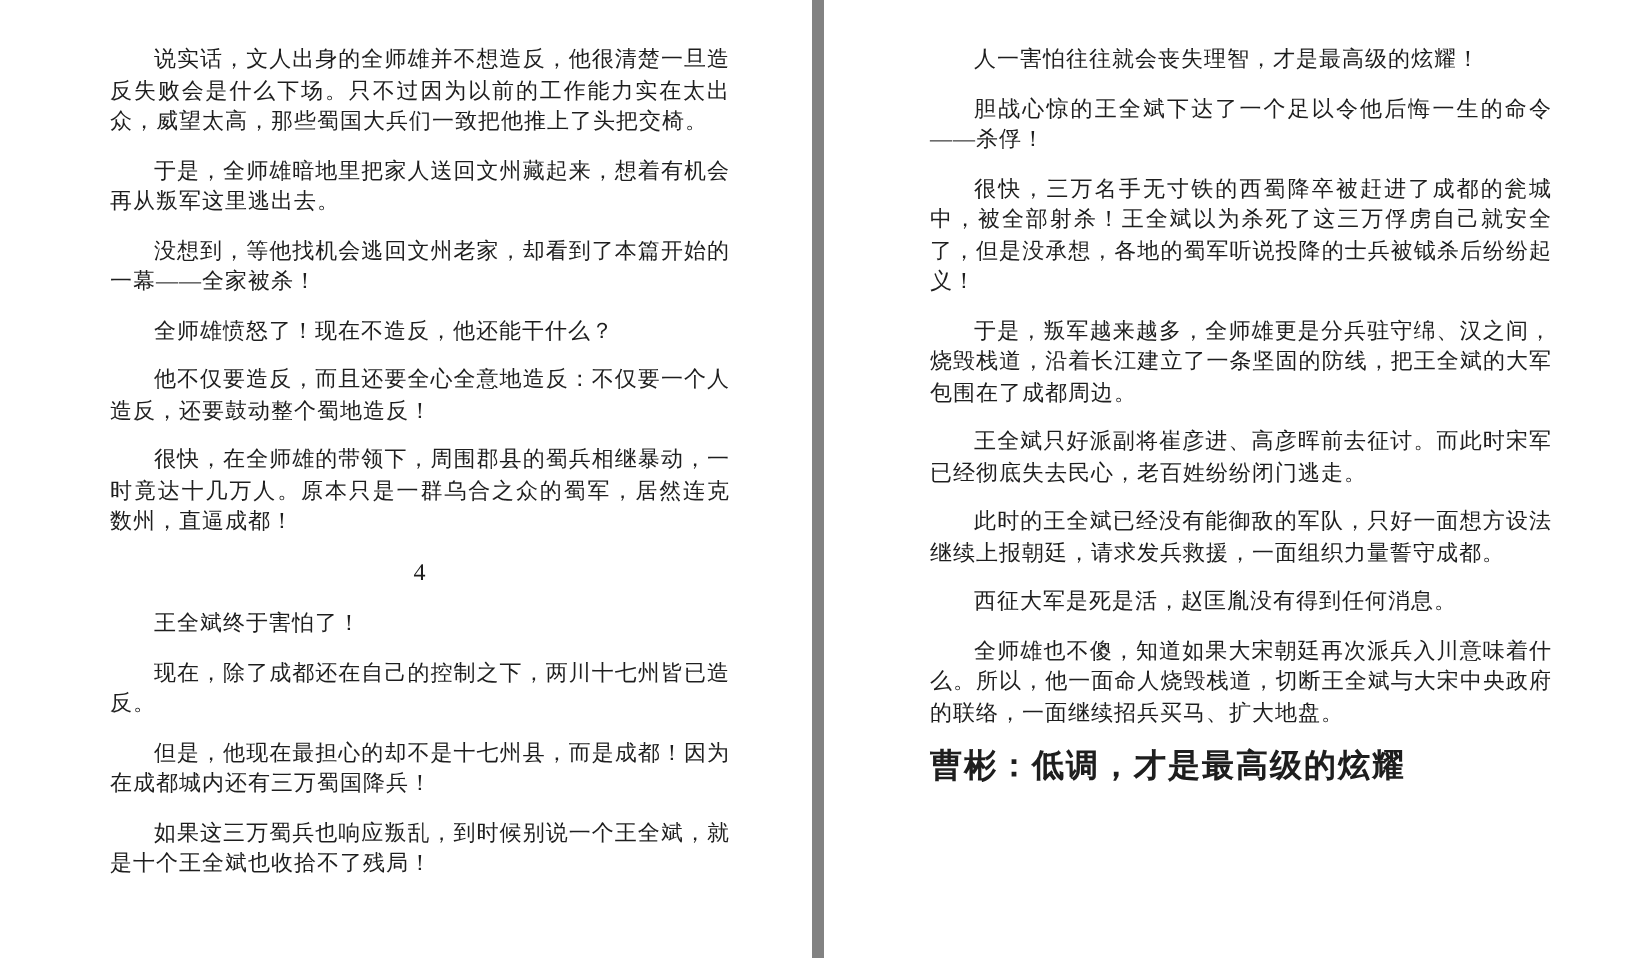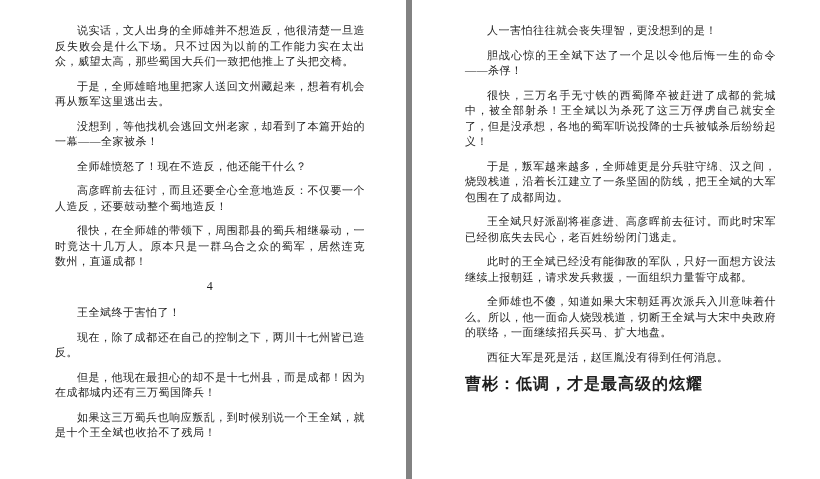--- a/index.html
+++ b/index.html
@@ -56,39 +56,39 @@
 <body>
 
 <div class="spread">
 
   <div class="page page-left">
     <div class="page-inner">
       <p class="para">说实话，文人出身的全师雄并不想造反，他很清楚一旦造反失败会是什么下场。只不过因为以前的工作能力实在太出众，威望太高，那些蜀国大兵们一致把他推上了头把交椅。</p>
       <p class="para">于是，全师雄暗地里把家人送回文州藏起来，想着有机会再从叛军这里逃出去。</p>
       <p class="para">没想到，等他找机会逃回文州老家，却看到了本篇开始的一幕——全家被杀！</p>
       <p class="para">全师雄愤怒了！现在不造反，他还能干什么？</p>
-      <p class="para">高彦晖前去征讨，而且还要全心全意地造反：不仅要一个人造反，还要鼓动整个蜀地造反！</p>
+      <p class="para">他不仅要造反，而且还要全心全意地造反：不仅要一个人造反，还要鼓动整个蜀地造反！</p>
       <p class="para">很快，在全师雄的带领下，周围郡县的蜀兵相继暴动，一时竟达十几万人。原本只是一群乌合之众的蜀军，居然连克数州，直逼成都！</p>
       <div class="section-number">4</div>
       <p class="para">王全斌终于害怕了！</p>
       <p class="para">现在，除了成都还在自己的控制之下，两川十七州皆已造反。</p>
       <p class="para">但是，他现在最担心的却不是十七州县，而是成都！因为在成都城内还有三万蜀国降兵！</p>
       <p class="para">如果这三万蜀兵也响应叛乱，到时候别说一个王全斌，就是十个王全斌也收拾不了残局！</p>
     </div>
   </div>
 
   <div class="page page-right">
     <div class="page-inner">
-      <p class="para">人一害怕往往就会丧失理智，更没想到的是！</p>
+      <p class="para">人一害怕往往就会丧失理智，才是最高级的炫耀！</p>
       <p class="para">胆战心惊的王全斌下达了一个足以令他后悔一生的命令——杀俘！</p>
       <p class="para">很快，三万名手无寸铁的西蜀降卒被赶进了成都的瓮城中，被全部射杀！王全斌以为杀死了这三万俘虏自己就安全了，但是没承想，各地的蜀军听说投降的士兵被钺杀后纷纷起义！</p>
       <p class="para">于是，叛军越来越多，全师雄更是分兵驻守绵、汉之间，烧毁栈道，沿着长江建立了一条坚固的防线，把王全斌的大军包围在了成都周边。</p>
       <p class="para">王全斌只好派副将崔彦进、高彦晖前去征讨。而此时宋军已经彻底失去民心，老百姓纷纷闭门逃走。</p>
       <p class="para">此时的王全斌已经没有能御敌的军队，只好一面想方设法继续上报朝廷，请求发兵救援，一面组织力量誓守成都。</p>
+      <p class="para">西征大军是死是活，赵匡胤没有得到任何消息。</p>
       <p class="para">全师雄也不傻，知道如果大宋朝廷再次派兵入川意味着什么。所以，他一面命人烧毁栈道，切断王全斌与大宋中央政府的联络，一面继续招兵买马、扩大地盘。</p>
-      <p class="para">西征大军是死是活，赵匡胤没有得到任何消息。</p>
       <h2 class="chapter-heading">曹彬：低调，才是最高级的炫耀</h2>
     </div>
   </div>
 
   <div class="gutter-divider"></div>
 
 </div>
 
 </body></html>

